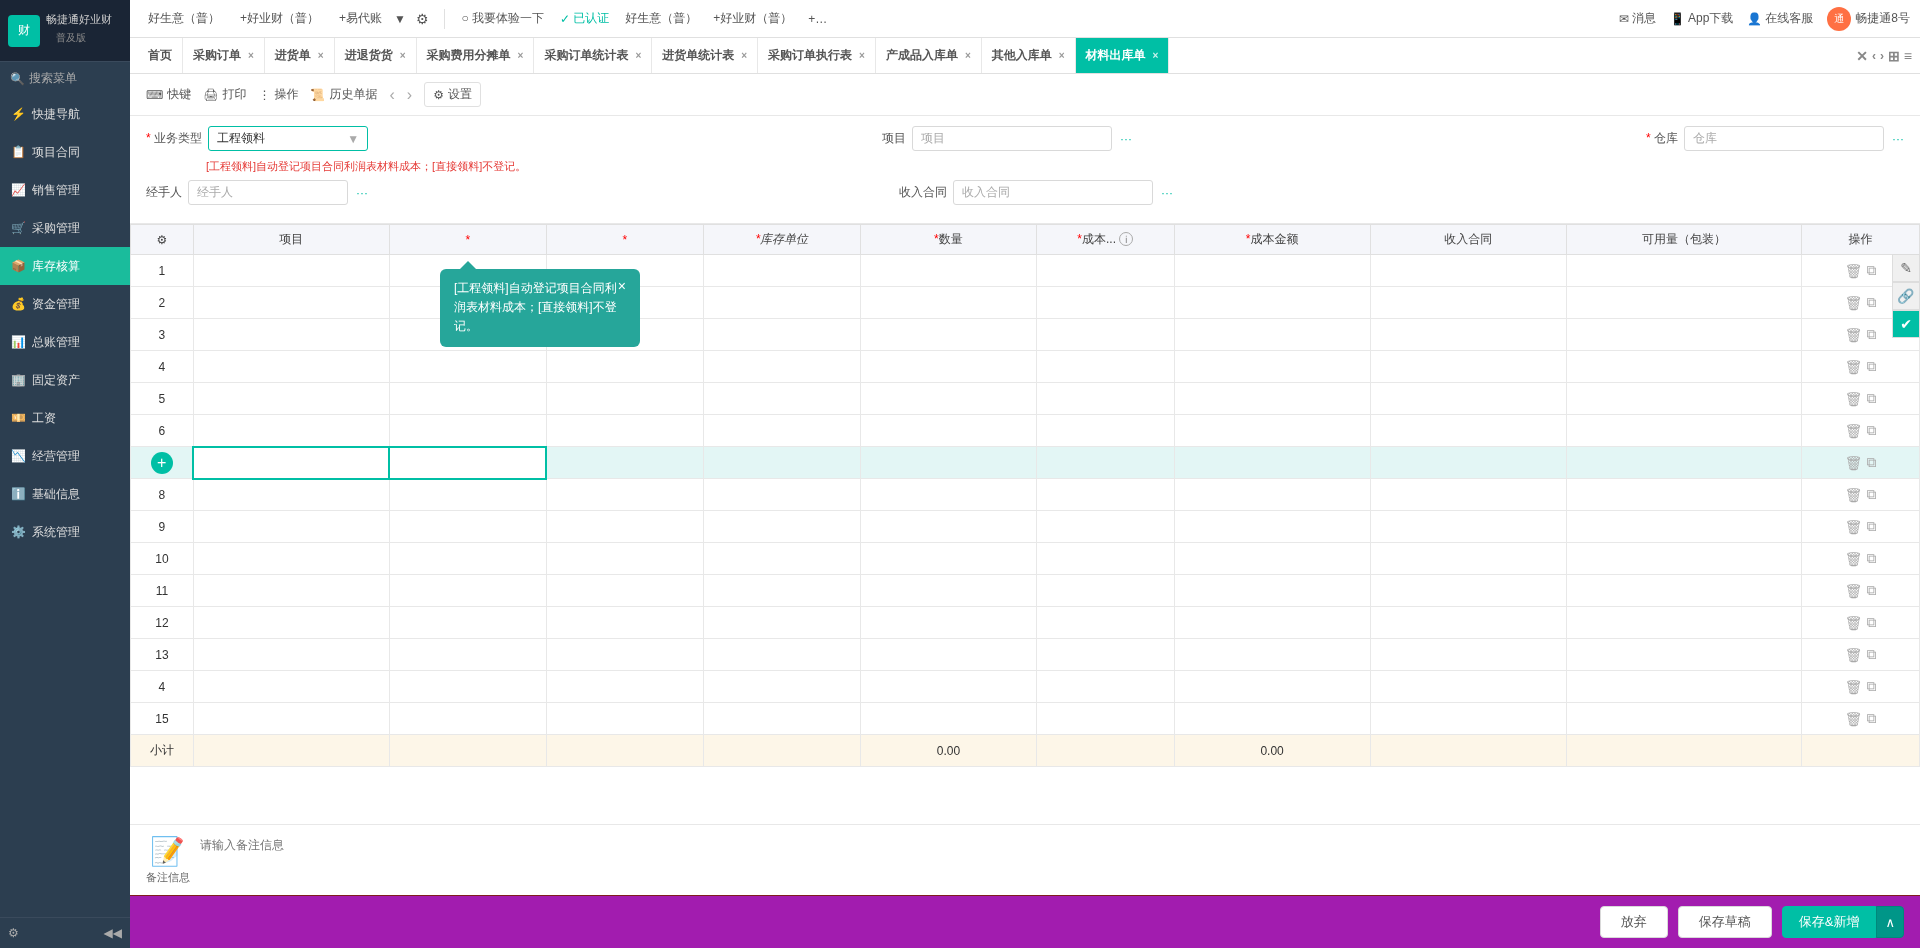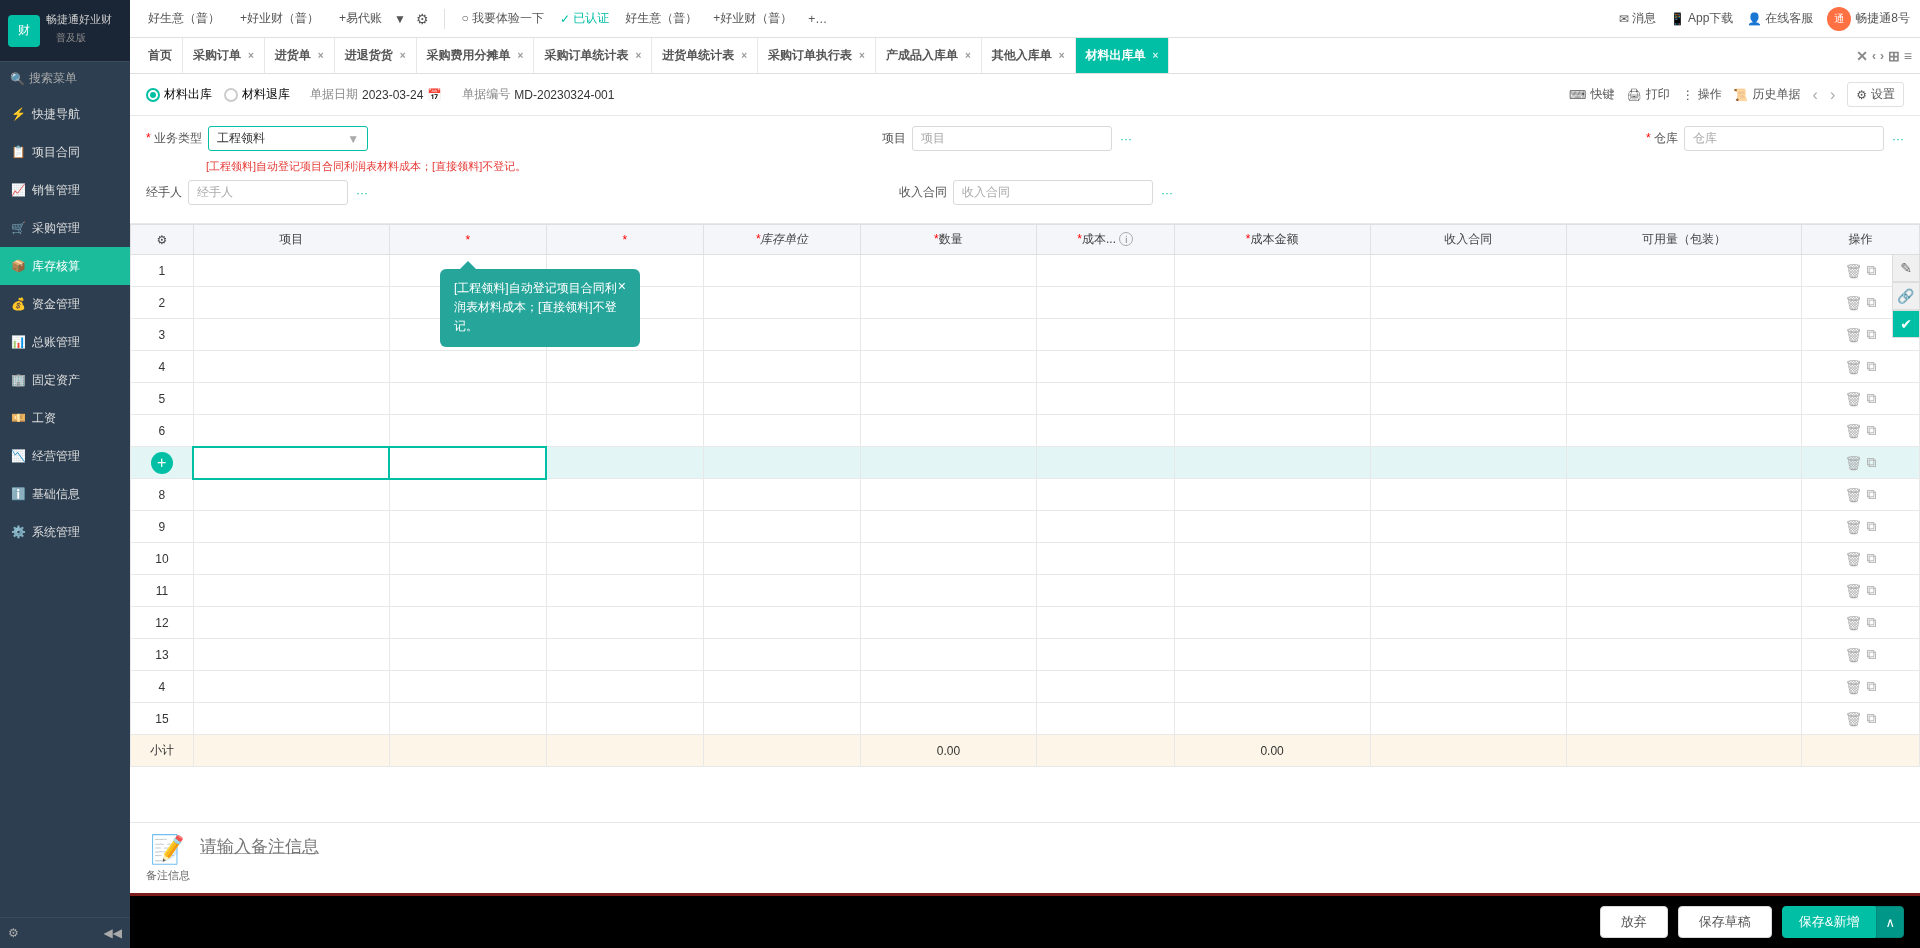--- a/index.html
+++ b/index.html
@@ -53,21 +53,21 @@
     .action-icon { color: #aaa; cursor: pointer; font-size: 14px; }
     .subtotal-row td { background: #fdf6e8; font-weight: 500; color: #333; }
     .add-row-btn { display: inline-flex; align-items: center; justify-content: center; width: 22px; height: 22px; background: #00bfa5; color: white; border-radius: 50%; cursor: pointer; font-size: 16px; }
     .info-icon { display: inline-flex; align-items: center; justify-content: center; width: 14px; height: 14px; border-radius: 50%; border: 1px solid #aaa; color: #888; font-size: 10px; cursor: pointer; }
 
     
     .bottom-area { background: #fff; border-top: 1px solid #e8e8e8; }
     .remarks-area { padding: 10px 16px; display: flex; align-items: flex-start; gap: 10px; min-height: 70px; }
 
     
-    .footer { background: #000000; border-top: 3px solid #7f1d1d; padding: 10px 16px; display: flex; justify-content: flex-end; gap: 10px; align-items: flex-end; }
+    .footer { background: #a21caf; border-top: 1px solid #7f1d1d; padding: 10px 16px; display: flex; justify-content: flex-end; gap: 10px; align-items: flex-end; }
     .btn { padding: 6px 20px; border-radius: 4px; cursor: pointer; font-size: 13px; border: 1px solid #d9d9d9; background: #fff; color: #555; }
     .btn-split { display: flex; }
     .btn-split-main { background: #00bfa5; color: white; border: 1px solid #00bfa5; padding: 6px 16px; border-radius: 4px 0 0 4px; cursor: pointer; font-size: 13px; }
     .btn-split-arrow { background: #009688; color: white; border: 1px solid #00897b; padding: 6px 8px; border-radius: 0 4px 4px 0; cursor: pointer; font-size: 13px; }
     .right-panel-icon { width: 28px; height: 28px; background: #f0f0f0; border: 1px solid #ddd; display: flex; align-items: center; justify-content: center; cursor: pointer; color: #666; font-size: 14px; }
     .right-panel-icon.active { background: #00bfa5; color: white; }
 
     
     .page-content { display: flex; flex-direction: column; flex: 1; overflow: hidden; position: relative; }
 
@@ -249,41 +249,20 @@
       <span style="cursor:pointer;color:#888;">‹</span>
       <span style="cursor:pointer;color:#888;">›</span>
       <span style="cursor:pointer;color:#888;font-size:14px;">⊞</span>
       <span style="cursor:pointer;color:#888;font-size:14px;">≡</span>
     </div>
   </div>
 
   <div class="page-content">
 
     <div class="section-header">
-      <div class="section-header-left">
-        <div style="display:flex;align-items:center;gap:12px;">
-          <label style="display:flex;align-items:center;gap:4px;cursor:pointer;">
-            <div class="sub-nav-radio active"></div>
-            <span>材料出库</span>
-          </label>
-          <label style="display:flex;align-items:center;gap:4px;cursor:pointer;">
-            <div class="sub-nav-radio"></div>
-            <span>材料退库</span>
-          </label>
-        </div>
-        <div class="date-field">
-          <span style="color:#888;">单据日期</span>
-          <span style="color:#333;font-weight:500;cursor:pointer;">2023-03-24</span>
-          <span style="cursor:pointer;">📅</span>
-        </div>
-        <div class="doc-num">
-          <span style="color:#888;">单据编号</span>
-          <span style="color:#333;">MD-20230324-001</span>
-        </div>
-      </div>
       <div class="section-header-right">
         <span class="toolbar-btn">
           <span>⌨</span>
           <span>快键</span>
         </span>
         <span class="toolbar-btn">
           <span>🖨</span>
           <span>打印</span>
         </span>
         <span class="toolbar-btn">
@@ -669,21 +648,21 @@
         </tbody>
       </table>
     </div>
 
     <div class="bottom-area">
       <div class="remarks-area">
         <div style="display:flex;flex-direction:column;align-items:center;gap:2px;">
           <span style="font-size:28px;color:#00bfa5;">📝</span>
           <span style="font-size:11px;color:#666;">备注信息</span>
         </div>
-        <textarea style="flex: 1 1 0%; border: none; outline: none; color: rgb(170, 170, 170); font-size: 17px; resize: none; padding-top: 2px; font-family: inherit; text-decoration: underline;" placeholder="请输入备注信息"></textarea>
+        <textarea style="flex: 1 1 0%; border: none; outline: none; color: rgb(170, 170, 170); font-size: 12px; resize: none; padding-top: 2px; font-family: inherit;" placeholder="请输入备注信息"></textarea>
       </div>
     </div>
 
     <div class="footer">
       <button class="btn">放弃</button>
       <button class="btn">保存草稿</button>
       <div class="btn-split">
         <button class="btn-split-main">保存&amp;新增</button>
         <button class="btn-split-arrow">∧</button>
       </div>

